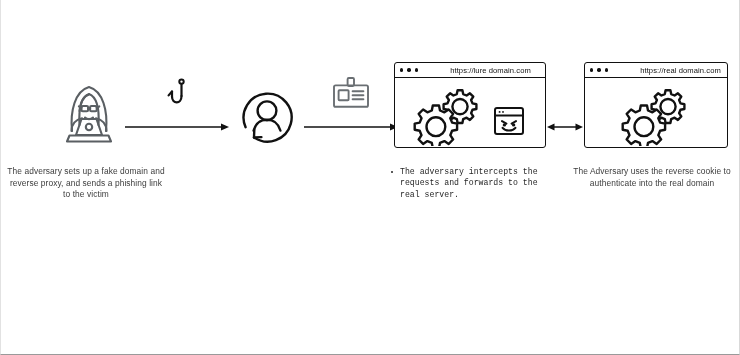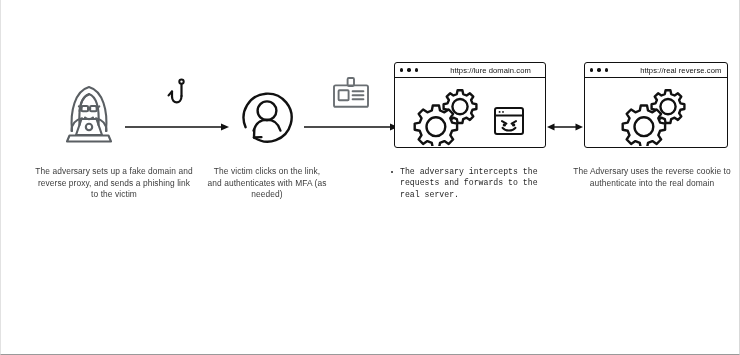--- a/index.html
+++ b/index.html
@@ -131,21 +131,21 @@
 
       <path d="M20.5 56 C20.5 49 25 44.5 31 43.2"></path>
       <path d="M55.5 56 C55.5 49 51 44.5 45 43.2"></path>
 
       <path d="M25 60 L30.5 44 L45.5 44 L51 60 Z"></path>
       <circle cx="38" cy="52" r="3.2"></circle>
 
       <path d="M18.5 60.5 L57.5 60.5 L60 66.5 L16 66.5 Z"></path>
     </svg>
   </div>
-  <div class="caption" style="left:6px; top:166px; width:158px;margin-left:28px;">The adversary sets up a fake domain and reverse proxy, and sends a phishing link to the victim</div>
+  <div class="caption" style="left:6px; top:166px; width:158px;">The adversary sets up a fake domain and reverse proxy, and sends a phishing link to the victim</div>
 
   <div class="arrow" style="left:124px; top:119px; width:104px; height:12px;">
     <svg width="104" height="12" viewBox="0 0 104 12">
       <line x1="0" y1="6" x2="98" y2="6" stroke="#111111" stroke-width="1.5"></line>
       <path d="M104 6 L96 2.6 L96 9.4 Z" fill="#111111"></path>
     </svg>
   </div>
   <div class="node" style="left:163px; top:76px; width:26px; height:36px;">
     <svg width="26" height="36" viewBox="0 0 26 36" fill="none" stroke="#111111" stroke-width="2.2" stroke-linecap="round" stroke-linejoin="round">
 
@@ -166,21 +166,20 @@
       <path d="M13.6 45.2 A24 24 0 1 1 22 55.4"></path>
       <path d="M22 55.4 L22.3 47.8"></path>
       <path d="M22 55.4 L29.4 55.1"></path>
       <path d="M56.4 24.8 A24 24 0 0 1 47.6 57.6" stroke-opacity="0"></path>
 
       <circle cx="35" cy="28.8" r="9.4"></circle>
 
       <path d="M21.6 48.5 C23.8 41 28.8 37.6 35 37.6 C41.2 37.6 46.2 41 48.4 48.5"></path>
     </svg>
   </div>
-  <div class="caption" style="left:206px; top:166px; width:120px;">The victim clicks on the link, and authenticates with MFA (as needed)</div>
 
   <div class="arrow" style="left:303px; top:119px; width:94px; height:12px;">
     <svg width="94" height="12" viewBox="0 0 94 12">
       <line x1="0" y1="6" x2="88" y2="6" stroke="#111111" stroke-width="1.5"></line>
       <path d="M94 6 L86 2.6 L86 9.4 Z" fill="#111111"></path>
     </svg>
   </div>
   <div class="node" style="left:330px; top:76px; width:40px; height:34px;">
     <svg width="40" height="34" viewBox="0 0 40 34" fill="none" stroke="#6a6f73" stroke-width="1.9" stroke-linecap="round" stroke-linejoin="round">
 
@@ -248,21 +247,21 @@
     </svg>
   </div>
 
   <div class="browser" style="left:583px; top:62px; width:144px; height:86px;">
     <div class="browser-bar">
       <div class="dots">
         <span class="dot"></span>
         <span class="dot"></span>
         <span class="dot"></span>
       </div>
-      <div class="url">https://real reverse.com</div>
+      <div class="url">https://real domain.com</div>
     </div>
     <div class="browser-body">
       <div class="node" style="left:36px; top:6px; width:72px; height:62px;">
         <svg width="72" height="62" viewBox="0 0 72 62" fill="none" stroke="#111111" stroke-width="2.4" stroke-linecap="round" stroke-linejoin="round">
           <path d="M44.6 6.2 L49.4 6.2 L50.2 10.1 L53.6 11.5 L56.9 9.3 L60.3 12.7 L58.1 16 L59.5 19.4 L63.4 20.2 L63.4 25 L59.5 25.8 L58.1 29.2 L60.3 32.5 L56.9 35.9 L53.6 33.7 L50.2 35.1 L49.4 39 L44.6 39 L43.8 35.1 L40.4 33.7 L37.1 35.9 L33.7 32.5 L35.9 29.2 L34.5 25.8 L30.6 25 L30.6 20.2 L34.5 19.4 L35.9 16 L33.7 12.7 L37.1 9.3 L40.4 11.5 L43.8 10.1 Z"></path>
           <circle cx="47" cy="22.6" r="7.6"></circle>
           <path d="M19.8 21.5 L26 21.5 L27 26.5 L31.4 28.3 L35.7 25.5 L40.1 29.9 L37.3 34.2 L39.1 38.6 L44.1 39.6 L44.1 45.8 L39.1 46.8 L37.3 51.2 L40.1 55.5 L35.7 59.9 L31.4 57.1 L27 58.9 L26 63.9 L19.8 63.9 L18.8 58.9 L14.4 57.1 L10.1 59.9 L5.7 55.5 L8.5 51.2 L6.7 46.8 L1.7 45.8 L1.7 39.6 L6.7 38.6 L8.5 34.2 L5.7 29.9 L10.1 25.5 L14.4 28.3 L18.8 26.5 Z" fill="#ffffff"></path>
           <circle cx="22.9" cy="42.7" r="9.4" fill="#ffffff"></circle>
         </svg>
       </div>

